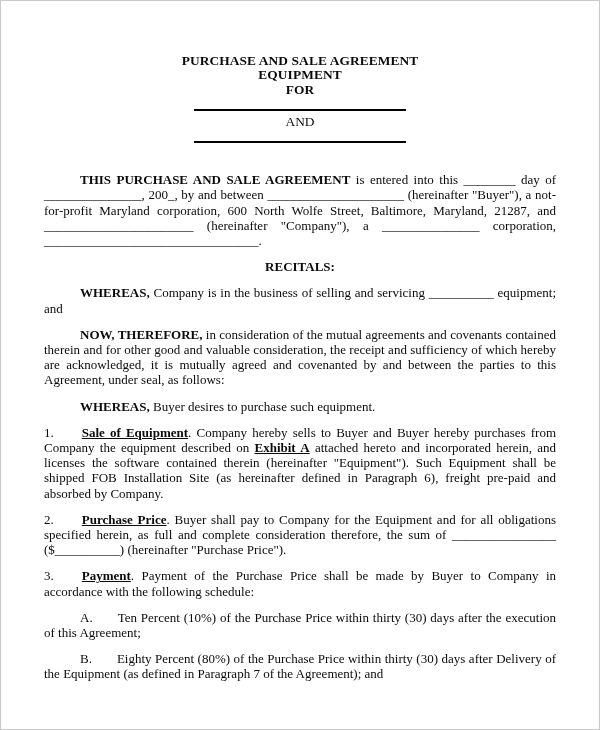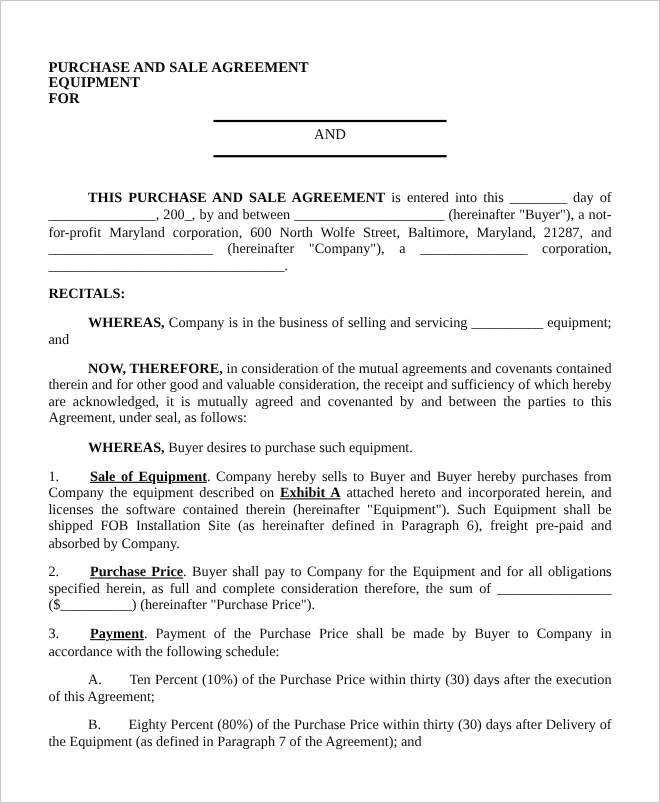--- a/index.html
+++ b/index.html
@@ -15,20 +15,21 @@
     background: #ffffff;
     border: 1px solid #c9c9c9;
     padding: 53px 43px 0 43px;
     font-family: "Liberation Serif", "DejaVu Serif", serif;
     font-size: 13px;
     line-height: 15.2px;
     color: #0b0b0b;
     overflow: hidden;
   }
   .title-line {
+    text-align: center;
     font-weight: bold;
     font-size: 13.4px;
     line-height: 14.3px;
     letter-spacing: 0.1px;
   }
   .rule {
     width: 212px;
     height: 0;
     margin: 12px auto 0 auto;
     border-bottom: 2px solid #000000;
@@ -47,20 +48,21 @@
     margin: 0 0 11px 0;
     text-align: justify;
   }
   p.first {
     margin-top: 29px;
   }
   .indent {
     text-indent: 36px;
   }
   .center-head {
+    text-align: center;
     font-weight: bold;
     margin: 0 0 11px 0;
   }
   span.bold { font-weight: bold; }
   span.bold-underline { font-weight: bold; text-decoration: underline; }
   span.tab { display: inline-block; }
 </style>
 </head>
 <body>
 

